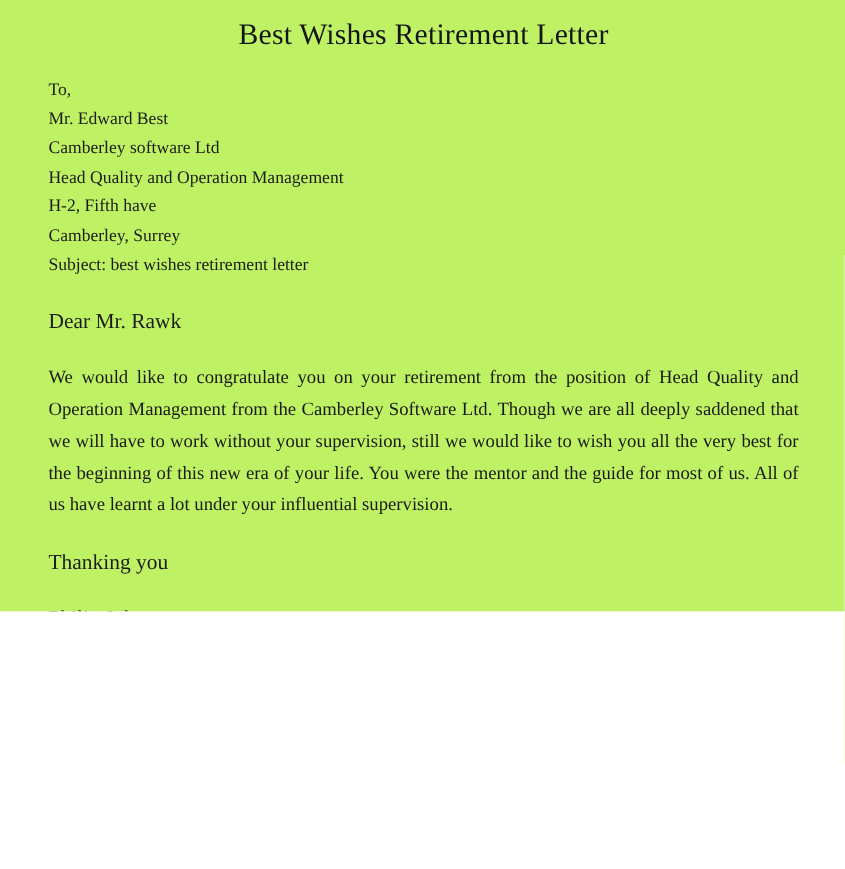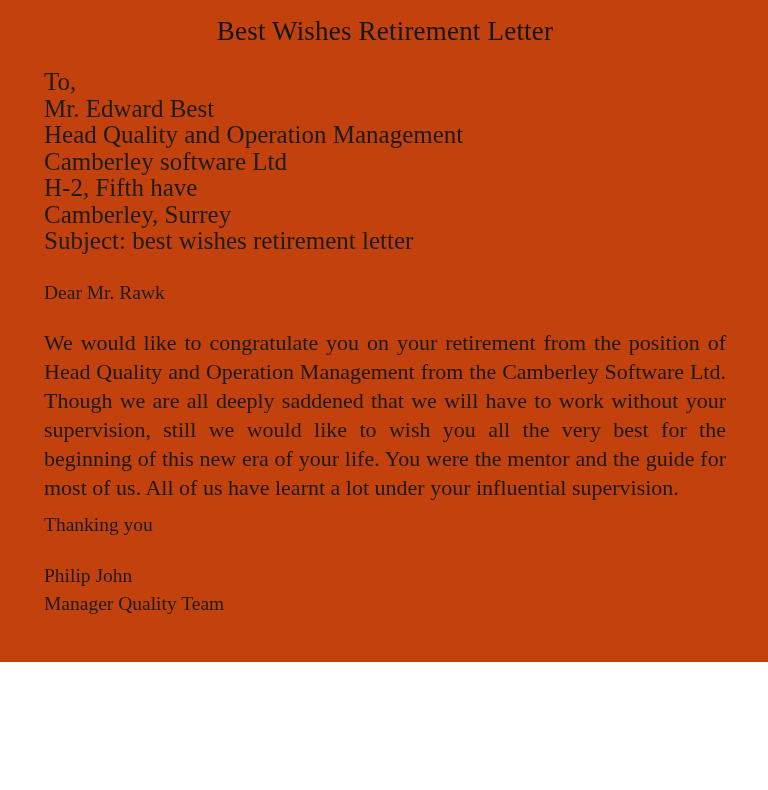--- a/index.html
+++ b/index.html
@@ -3,78 +3,78 @@
 <meta charset="utf-8">
 <style>
   html, body {
     margin: 0;
     padding: 0;
     background: #ffffff;
   }
   .page {
     position: relative;
     width: 768px;
-    height: 662px;
-    background: #c2410c;
+    height: 556px;
+    background: #bef264;
     color: #1c1c1c;
     font-family: "Liberation Serif", "DejaVu Serif", serif;
     overflow: hidden;
     box-sizing: border-box;
     padding: 12px 42px 0 44px;
   }
   .letter-title {
     text-align: center;
     font-size: 27px;
     font-weight: 500;
     letter-spacing: 0.2px;
     color: #151515;
     margin: 4px 0 22px 0;
   }
   .address-block {
-    font-size: 25px;
+    font-size: 16px;
     line-height: 26.5px;
   }
   .address-line {
     white-space: nowrap;
   }
   .salutation {
     font-size: 19.5px;
     margin-top: 27px;
   }
   .body-paragraph {
-    font-size: 22px;
+    font-size: 17px;
     line-height: 29px;
     text-align: justify;
     margin: 0;
     margin-top: 24px;
     color: #1a1a1a;
   }
   .closing {
     font-size: 19.5px;
-    margin-top: 12px;
+    margin-top: 28px;
   }
   .signature-block {
     font-size: 19.5px;
     line-height: 28px;
     margin-top: 26px;
     font-family: Liberation Serif, serif;
   }
 </style>
 </head>
 <body>
 
 <div class="page">
 
   <h1 class="letter-title">Best Wishes Retirement Letter</h1>
 
   <div class="address-block">
     <div class="address-line">To,</div>
     <div class="address-line">Mr. Edward Best</div>
+    <div class="address-line">Camberley software Ltd</div>
     <div class="address-line">Head Quality and Operation Management</div>
-    <div class="address-line">Camberley software Ltd</div>
     <div class="address-line">H-2, Fifth have</div>
     <div class="address-line">Camberley, Surrey</div>
     <div class="address-line">Subject: best wishes retirement letter</div>
   </div>
 
   <div class="salutation">Dear Mr. Rawk</div>
 
   <p class="body-paragraph">We would like to congratulate you on your retirement from the position of Head Quality and Operation Management from the Camberley Software Ltd. Though we are all deeply saddened that we will have to work without your supervision, still we would like to wish you all the very best for the beginning of this new era of your life. You were the mentor and the guide for most of us. All of us have learnt a lot under your influential supervision.</p>
 
 

